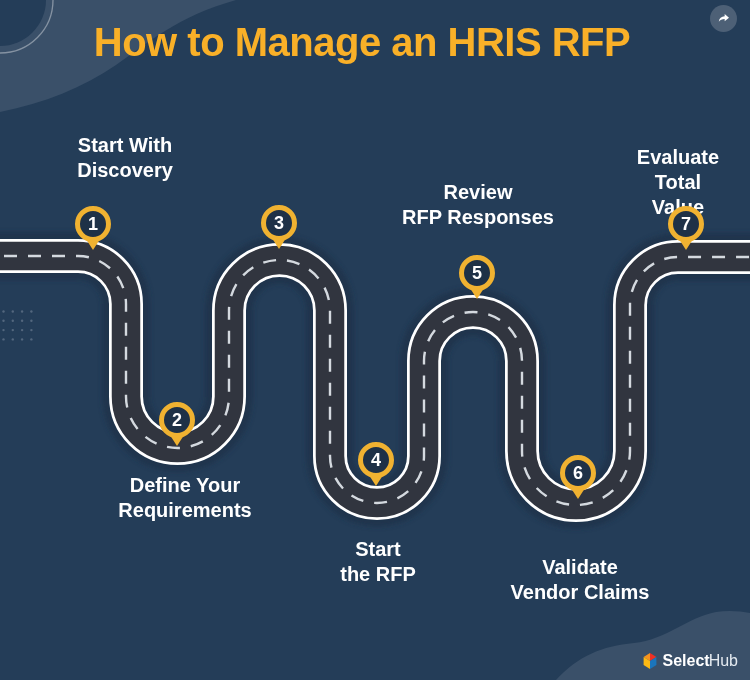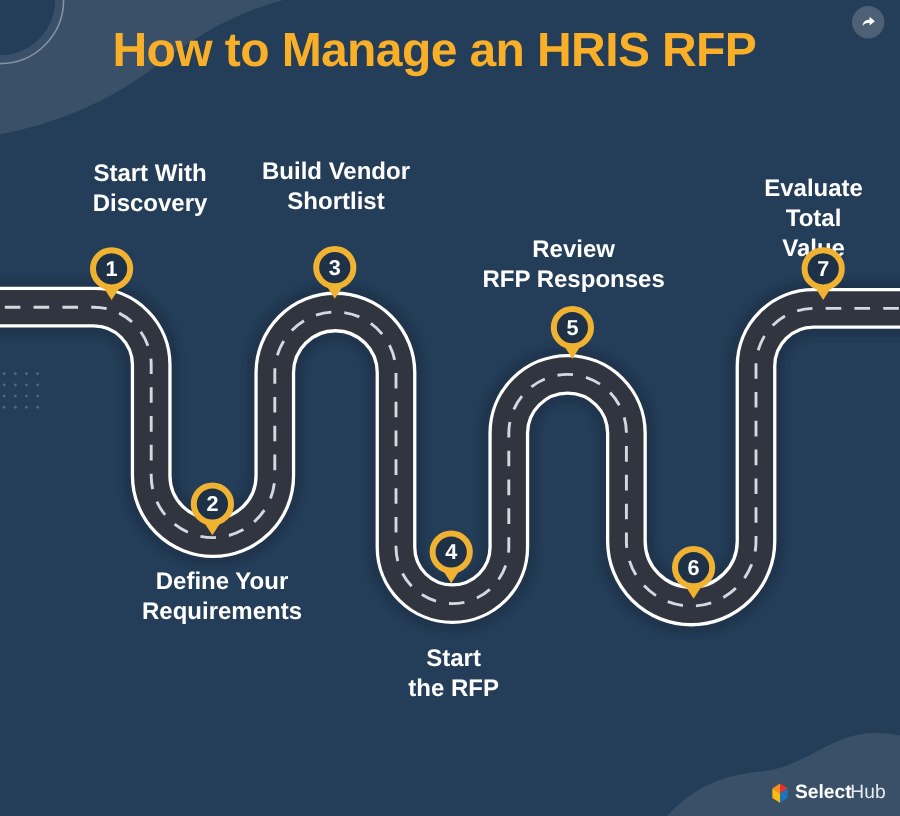--- a/index.html
+++ b/index.html
@@ -124,26 +124,26 @@
   <button class="share-btn" title="">
     <svg viewBox="0 0 24 24">
       <path d="M13 4.5 L19.5 10 L13 15.5 L13 12 C9 12 6.2 13.4 4.2 16 C4.8 10.8 8.2 8.2 13 8 Z" fill="#FFFFFF"></path>
     </svg>
   </button>
 
   <div class="step-label" style="left:93px;top:133px;margin-left:32px;">Start With
 Discovery</div>
   <div class="step-label" style="left:185px;top:473px;">Define Your
 Requirements</div>
-  <div class="step-label" style="left:280px;top:131px;">Build Vendor
-Shortlist</div>
   <div class="step-label" style="left:378px;top:537px;">Start
 the RFP</div>
-  <div class="step-label" style="left:478px;top:196px;">Review
+  <div class="step-label" style="left:478px;top:180px;">Review
 RFP Responses</div>
+  <div class="step-label" style="left:580px;top:555px;">Validate
+Vendor Claims</div>
   <div class="step-label" style="left:678px;top:145px;">Evaluate
 Total Value</div>
 
   <div class="pin" style="left:73px;top:206px;">
     <div class="pin-tail"></div>
     <div class="pin-head">1</div>
   </div>
   <div class="pin" style="left:157px;top:402px;">
     <div class="pin-tail"></div>
     <div class="pin-head">2</div>

